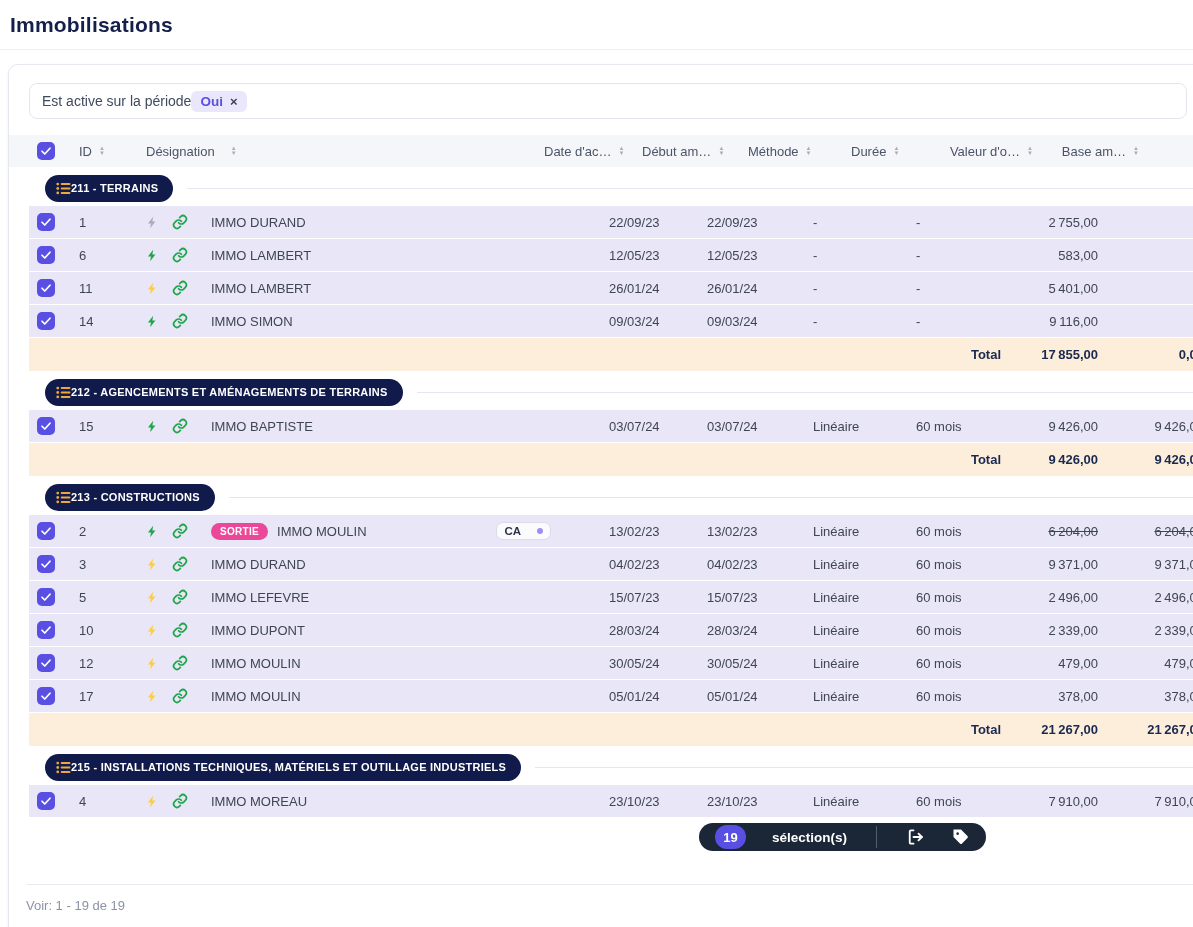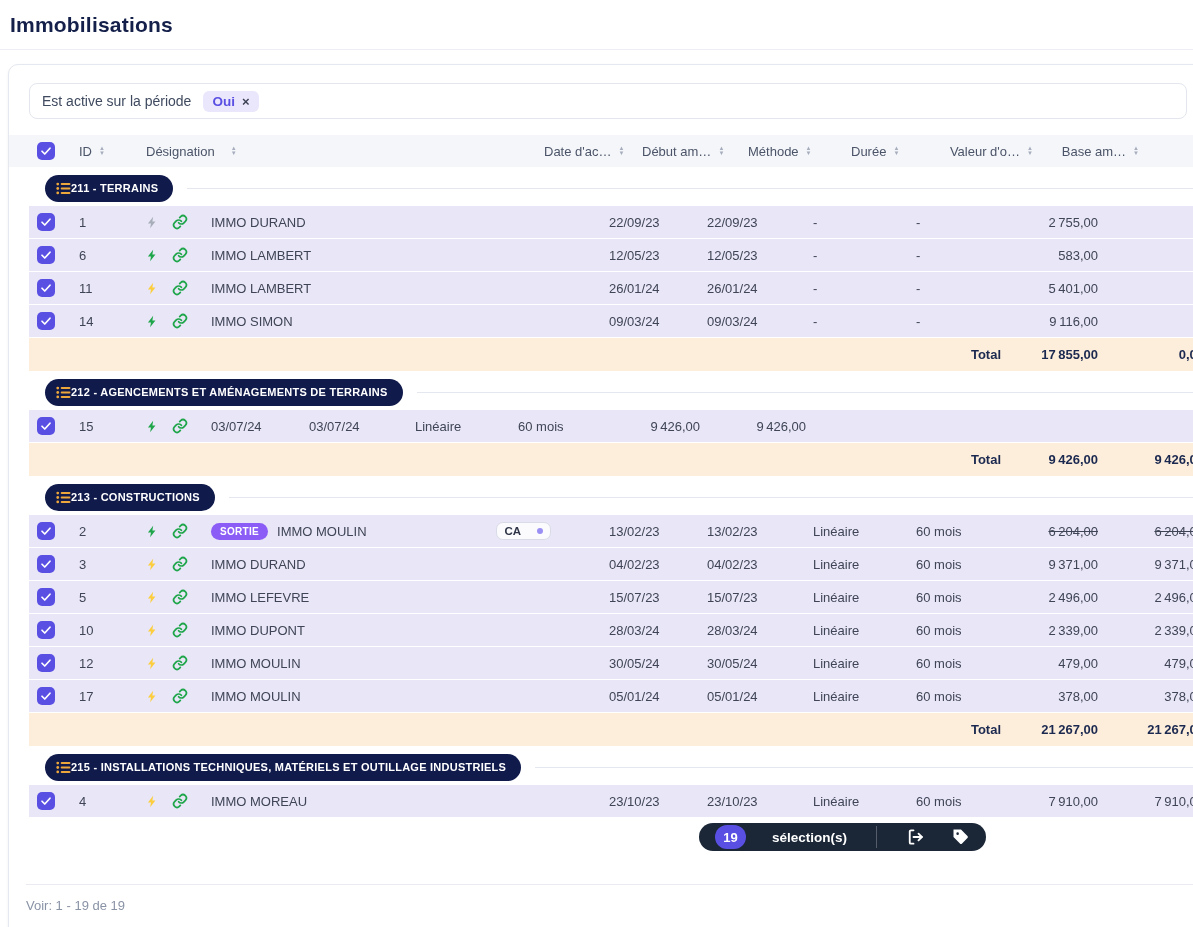--- a/index.html
+++ b/index.html
@@ -9,21 +9,21 @@
   .titlebar { height:50px; display:flex; align-items:center; padding-left:10px;
               border-bottom:1px solid #edeef3; background:#fff; }
   .page-title { font-size:21px; font-weight:700; color:#14204a; letter-spacing:.2px;text-align:right; }
 
   .card { position:absolute; left:8px; top:64px; width:1200px; height:880px;
           background:#fff; border:1px solid #e6e8ef; border-radius:10px;
           box-shadow:0 1px 3px rgba(16,24,40,.06); }
 
   
   .filterbar { margin:18px 20px 0 20px; height:36px; border:1px solid #e3e6ec;
-               border-radius:8px; display:flex; align-items:center; padding:0 12px; gap:12px; }
+               border-radius:8px; display:flex; align-items:center; padding:0 12px; gap:0; }
   .filter-label { font-size:14px; color:#3f4a5f; }
   .chip { display:inline-flex; align-items:center; gap:7px; background:#eae7fc;
           border-radius:6px; padding:3px 9px; }
   .chip-val { color:#5a4fe3; font-weight:700; font-size:13.5px; }
   .chip-x { color:#3c4154; font-weight:700; font-size:13px; cursor:pointer; line-height:1; }
 
   
   .thead { margin-top:16px; height:32px; background:#f4f6f9; display:flex;
            align-items:center; padding-left:28px; font-size:13px; color:#4b5468; }
   .twrap { margin-left:20px; }
@@ -53,21 +53,21 @@
   .trow { height:32px; margin-bottom:1px; background:#e8e6f7; display:flex;
           align-items:center; padding-left:8px; font-size:13px; color:#3f4556; }
   .trow-total { height:33px; margin-bottom:1px; background:#fdeedb; display:flex;
           align-items:center; padding-left:8px; font-size:13px; font-weight:700; color:#1b2950; }
   .tot-lab { text-align:right; }
   .strike { text-decoration:line-through; }
 
   .cbox { width:18px; height:18px; border-radius:5px; background:#5a4fe3;
           display:flex; align-items:center; justify-content:center; cursor:pointer; }
 
-  .badge-sortie { background:#8b5cf6; color:#fff; font-size:10px; font-weight:700;
+  .badge-sortie { background:#ec4899; color:#fff; font-size:10px; font-weight:700;
           padding:3px 9px; border-radius:10px; letter-spacing:.3px; }
   .tag-ca { display:inline-flex; align-items:center; gap:16px; border:1px solid #d9dce6;
           background:#fbfbfe; border-radius:7px; padding:2px 7px; font-size:11.5px;
           font-weight:700; color:#2f3547; margin-left:auto; margin-right:58px; }
   .donut { width:5px; height:5px; border-radius:50%; border:3px solid #9a8ff3; background:#eef0ff; }
 
   .bolt-gray  { color:#a8aeb9; }
   .bolt-green { color:#1fa54a; }
   .bolt-yellow{ color:#fcce3e; }
   .link-green { color:#1fa54a; }
@@ -357,20 +357,23 @@
             <svg width="13" height="15" viewBox="0 0 24 24" fill="currentColor">
               <path d="M13.2 1.2 3.6 13.8h5.6l-1.6 9 9.8-12.6h-5.6l1.4-9z"></path>
             </svg>
           </span>
           <span class="icon14 link-green">
             <svg width="16" height="16" viewBox="0 0 24 24" fill="none" stroke="currentColor" stroke-width="2.6" stroke-linecap="round" stroke-linejoin="round">
               <path d="M10 13a5 5 0 0 0 7.54.54l2.5-2.5a5 5 0 0 0-7.07-7.07l-1.4 1.4"></path>
               <path d="M14 11a5 5 0 0 0-7.54-.54l-2.5 2.5a5 5 0 0 0 7.07 7.07l1.4-1.4"></path>
             </svg>
           </span>
+        </div>
+        <div class="cell c-name">
+          <span>IMMO BAPTISTE</span>
         </div>
         <div class="cell c-date1">03/07/24</div>
         <div class="cell c-date2">03/07/24</div>
         <div class="cell c-meth">Linéaire</div>
         <div class="cell c-dur">60 mois</div>
         <div class="cell c-val">9 426,00</div>
         <div class="cell c-base">9 426,00</div>
       </div>
       <div class="trow-total">
         <div class="cell c-check"></div>

